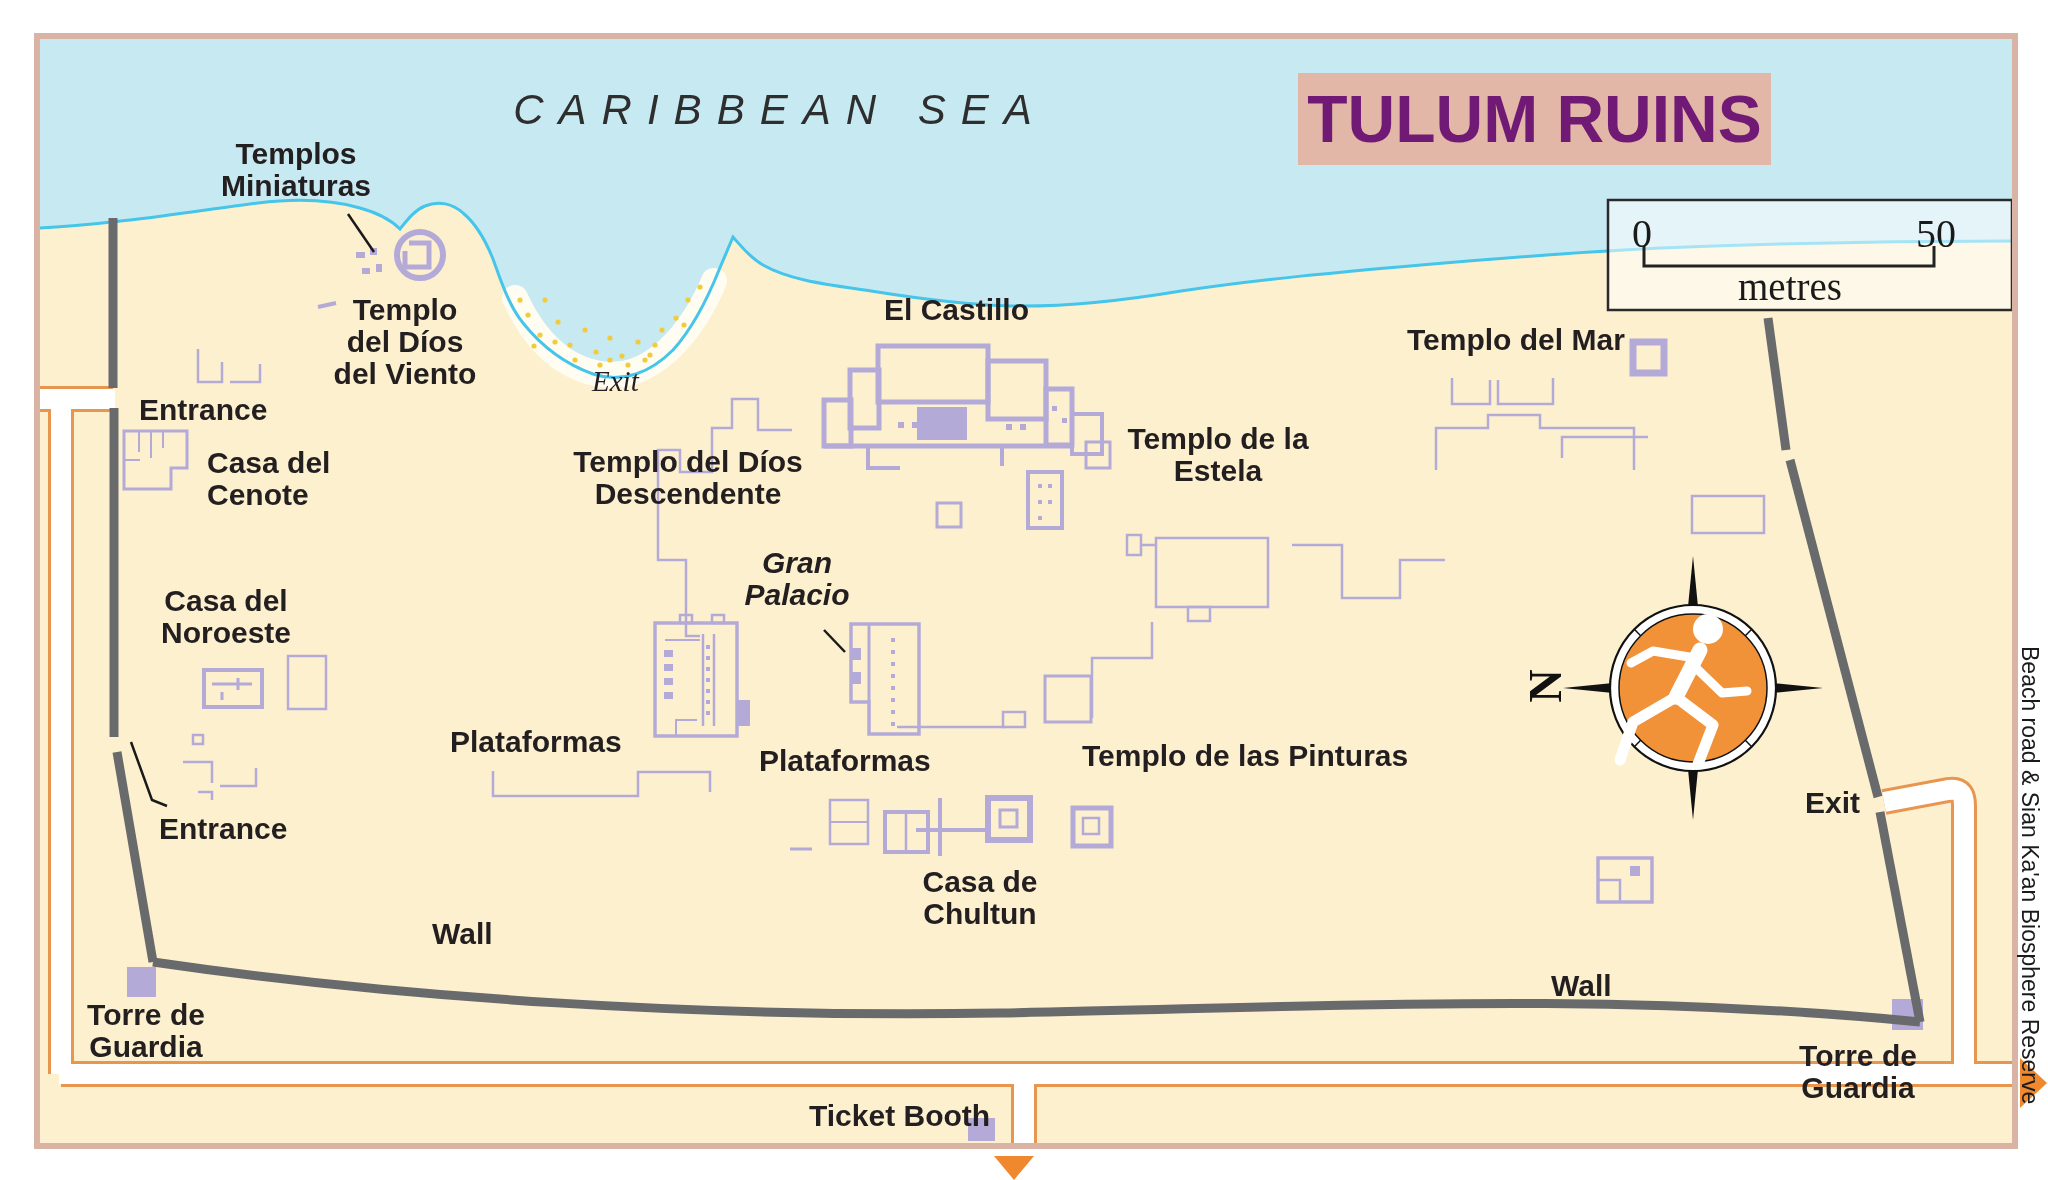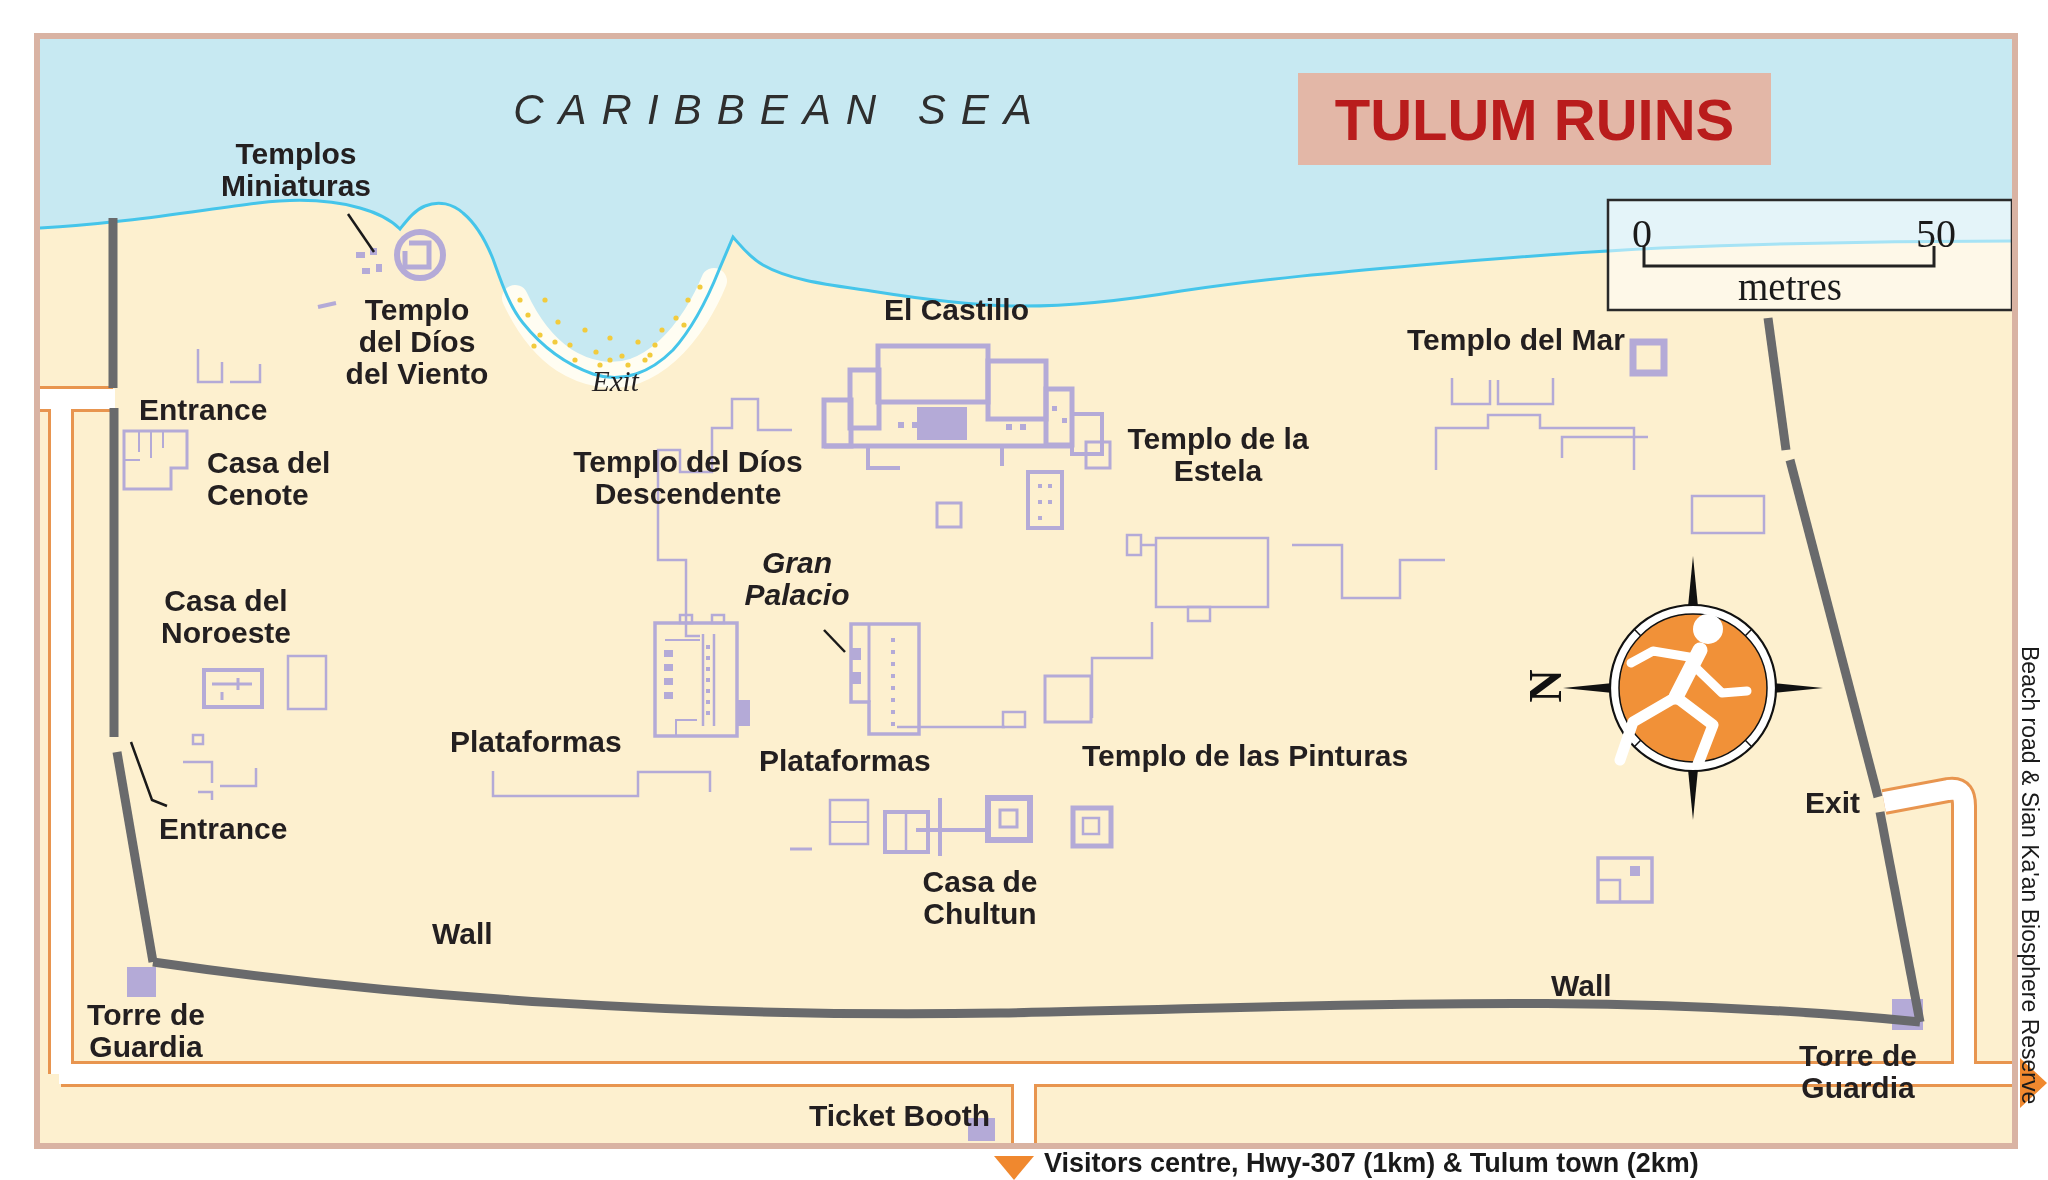--- a/index.html
+++ b/index.html
@@ -7,21 +7,21 @@
          font-family:"Liberation Sans",sans-serif;}
   svg{position:absolute;left:0;top:0;}
   .lbl{position:absolute;font-family:"Liberation Sans",sans-serif;font-weight:700;
        font-size:30px;line-height:1.06;color:#231f20;white-space:pre-line;z-index:5;}
   .ctr{transform:translateX(-50%);text-align:center;}
   .sea-label{font-style:italic;font-weight:400;font-size:42px;letter-spacing:15px;
              color:#2e2e2e;white-space:nowrap;}
   .beach{font-family:"Liberation Serif",serif;font-style:italic;font-weight:400;font-size:29px;}
   .banner{position:absolute;left:1298px;top:73px;width:473px;height:92px;background:#e3b7a7;
           display:flex;align-items:center;justify-content:center;z-index:6;}
-  .banner-text{font-size:58px;font-weight:700;color:#b91c1c;letter-spacing:0px;}
+  .banner-text{font-size:66px;font-weight:700;color:#701a75;letter-spacing:0px;}
   .scale-num{position:absolute;font-family:"Liberation Serif",serif;font-size:40px;color:#1a1a1a;z-index:6;}
   .metres{position:absolute;font-family:"Liberation Serif",serif;font-size:39px;color:#1a1a1a;z-index:6;}
   .north{position:absolute;left:1545px;top:686px;transform:translate(-50%,-50%) rotate(-90deg);
          font-family:"Liberation Serif",serif;font-weight:700;font-size:46px;color:#111;z-index:6;}
   .cap-south{position:absolute;left:1044px;top:1148px;font-size:27px;font-weight:600;color:#1a1a1a;z-index:6;white-space:nowrap;}
   .cap-east{position:absolute;left:2016px;top:646px;height:440px;writing-mode:vertical-rl;
             font-size:23px;font-weight:500;color:#1a1a1a;z-index:6;white-space:nowrap;}
 </style>
 </head>
 <body>
@@ -297,21 +297,21 @@
 </svg>
 
 <div class="banner">
   <span class="banner-text">TULUM RUINS</span>
 </div>
 
 <div class="lbl ctr sea-label" style="left:780px;top:88px;">CARIBBEAN SEA</div>
 
 <div class="lbl ctr" style="left:296px;top:138px;">Templos
 Miniaturas</div>
-<div class="lbl ctr" style="left:417px;top:294px;">Templo
+<div class="lbl ctr" style="left:405px;top:294px;">Templo
 del Díos
 del Viento</div>
 <div class="lbl" style="left:139px;top:394px;">Entrance</div>
 <div class="lbl" style="left:207px;top:447px;">Casa del
 Cenote</div>
 <div class="lbl ctr" style="left:226px;top:585px;">Casa del
 Noroeste</div>
 <div class="lbl" style="left:159px;top:813px;">Entrance</div>
 <div class="lbl ctr" style="left:146px;top:999px;">Torre de
 Guardia</div>
@@ -335,16 +335,15 @@
 <div class="lbl ctr" style="left:980px;top:866px;">Casa de
 Chultun</div>
 <div class="lbl beach" style="left:592px;top:366px;font-weight:400;">Exit</div>
 
 <div class="scale-num" style="left:1632px;top:210px;">0</div>
 <div class="scale-num" style="left:1916px;top:210px;">50</div>
 <div class="metres ctr" style="position:absolute;left:1790px;top:264px;">metres</div>
 
 <div class="north">N</div>
 
-<div class="cap-south">Visitors centre, Hwy-307 (1km) &amp; Tulum town (2km)</div>
 <div class="cap-east">Beach road &amp; Sian Ka'an Biosphere Reserve</div>
 
 </div>
 
 </body></html>

